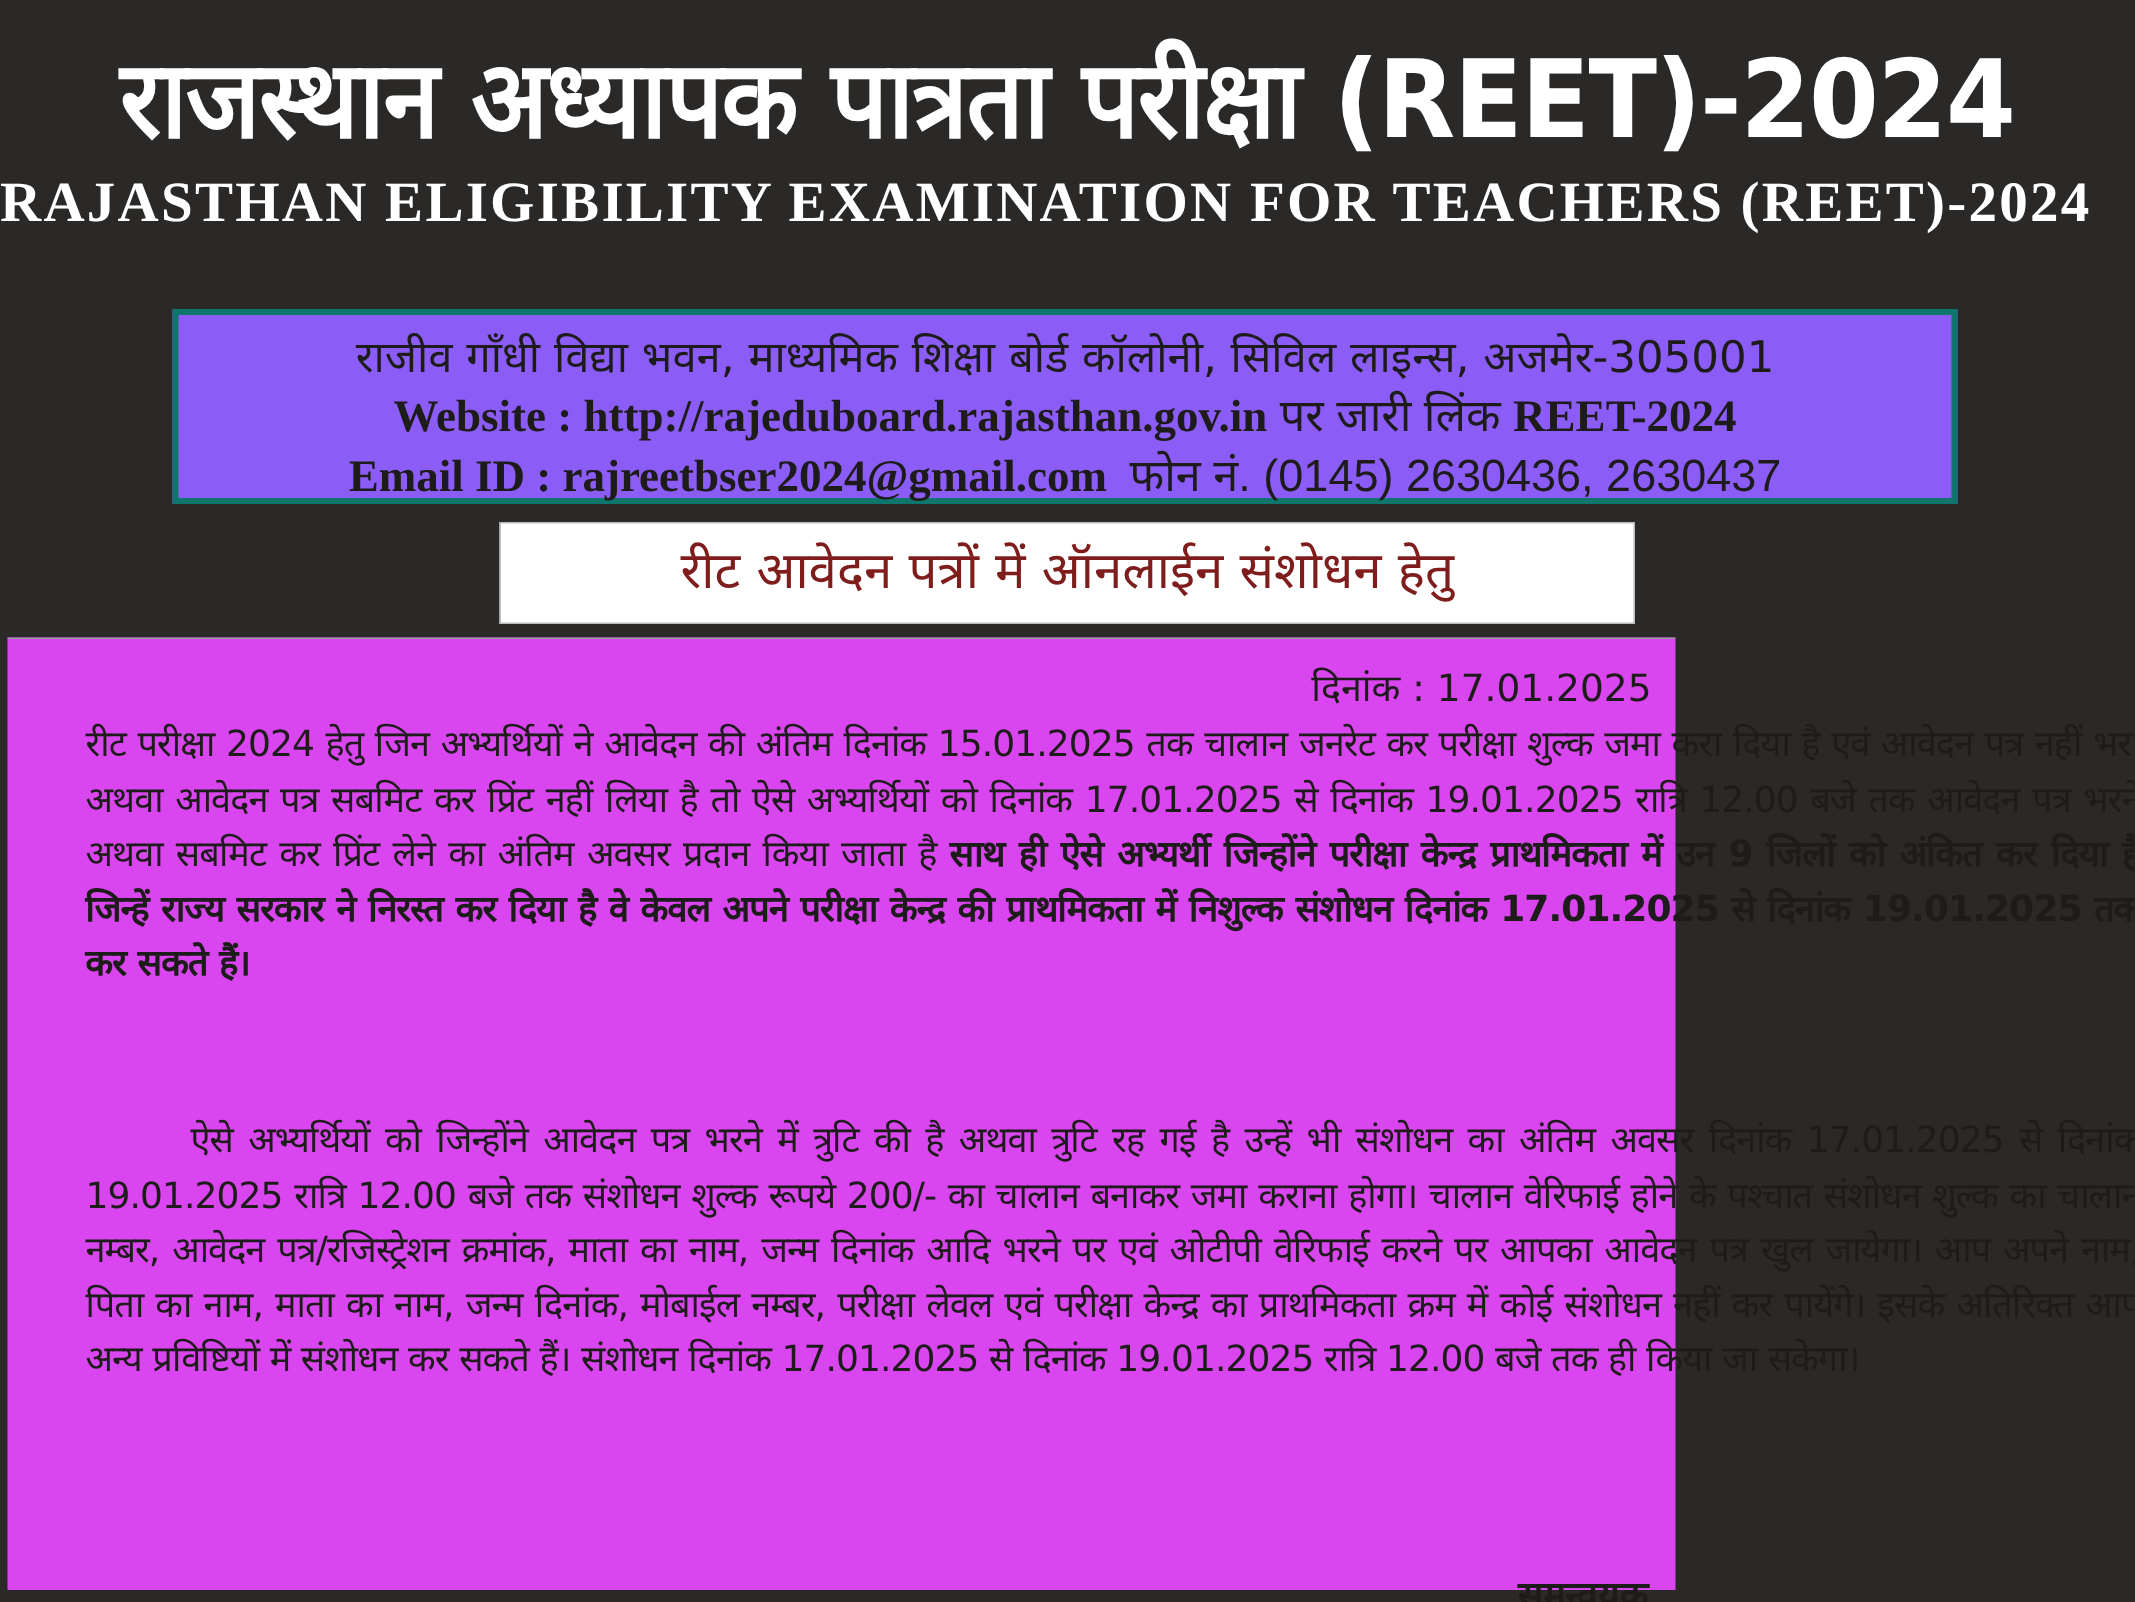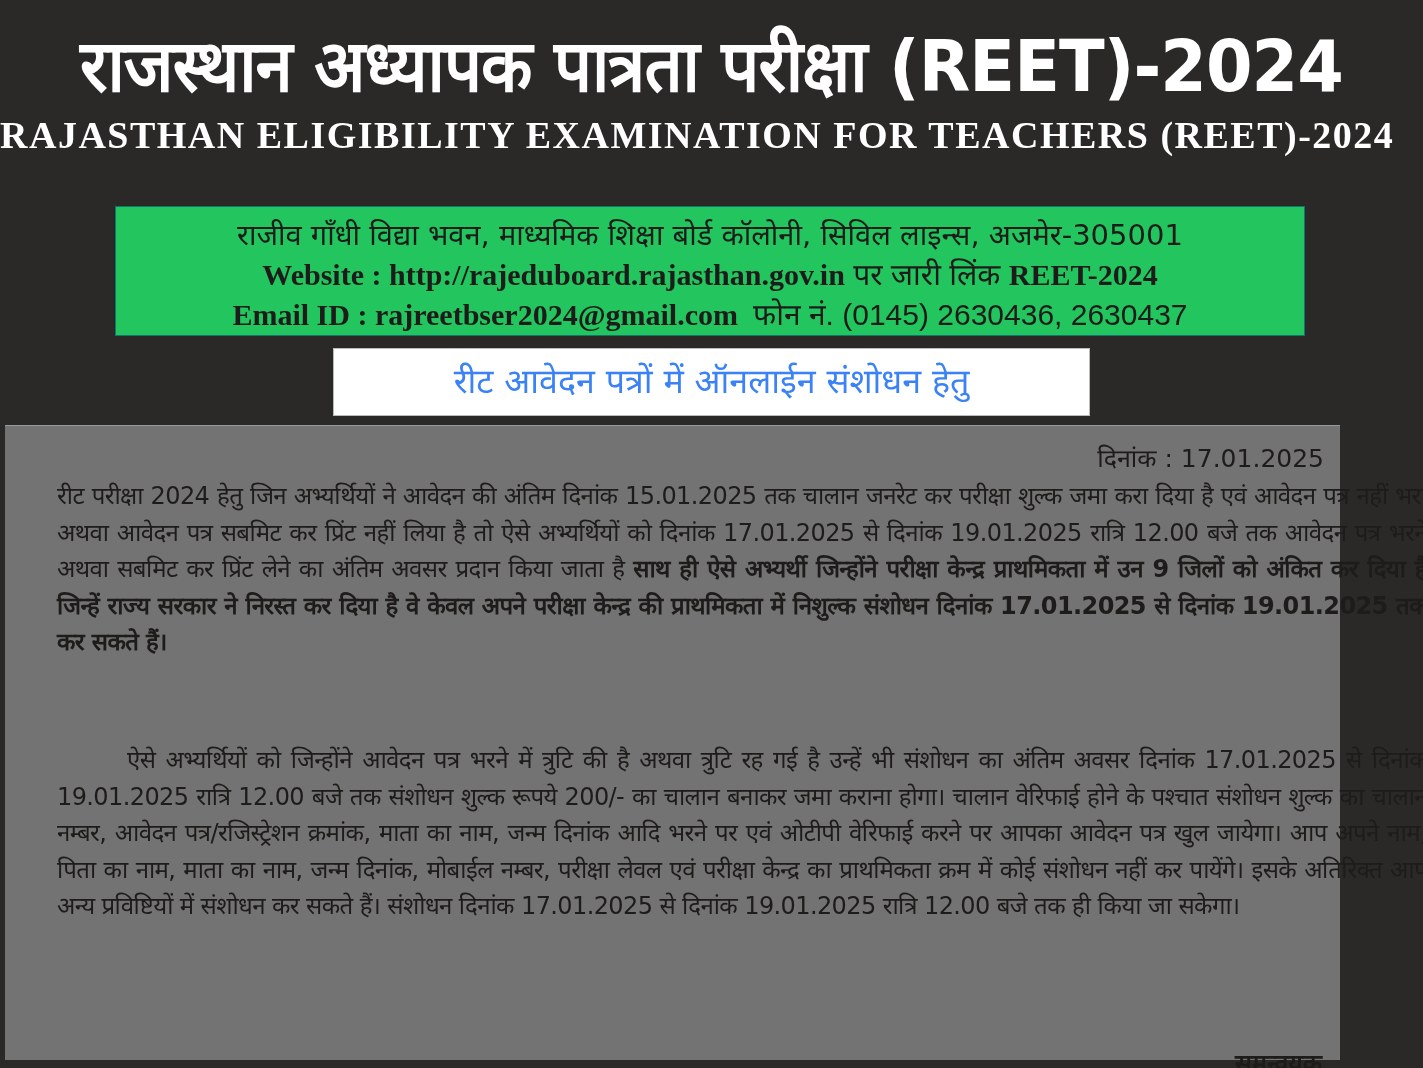--- a/index.html
+++ b/index.html
@@ -58,22 +58,22 @@
       font-family: "DejaVu Sans", sans-serif;
       font-size: 28px;
       line-height: 40px;
       white-space: nowrap;
     }
     .address-box {
       position: absolute;
       left: 115px; top: 206px;
       width: 1190px;
       height: 130px;
-      background: #22c55e;
-      border: 1px solid #0f766e;
+      background: #8b5cf6;
+      border: 4px solid #0f766e;
       box-sizing: border-box;
       color: #1e1c1a;
     }
     .address-line {
       position: absolute;
       left: 0;
       width: 100%;
       text-align: center;
       white-space: nowrap;
     }
@@ -103,32 +103,32 @@
     }
     .title-box {
       position: absolute;
       left: 333px; top: 348px;
       width: 757px;
       height: 68px;
       background: #ffffff;
       border: 1px solid #bbbbbb;
       box-sizing: border-box;
       text-align: center;
-      color: #3b82f6;
+      color: #7f1d1d;
       font-family: "DejaVu Sans", sans-serif;
       font-size: 34px;
       line-height: 64px;
       white-space: nowrap;
     }
     .body-box {
       position: absolute;
       left: 5px; top: 425px;
-      width: 1335px;
+      width: 1112px;
       height: 635px;
-      background: #737373;
+      background: #d946ef;
       border-top: 1px solid #9a9a9a;
       box-sizing: border-box;
       color: #1e1c1a;
     }
     .date-line {
       position: absolute;
       right: 16px;
       top: 14px;
       font-family: "DejaVu Sans", sans-serif;
       font-size: 25px;

